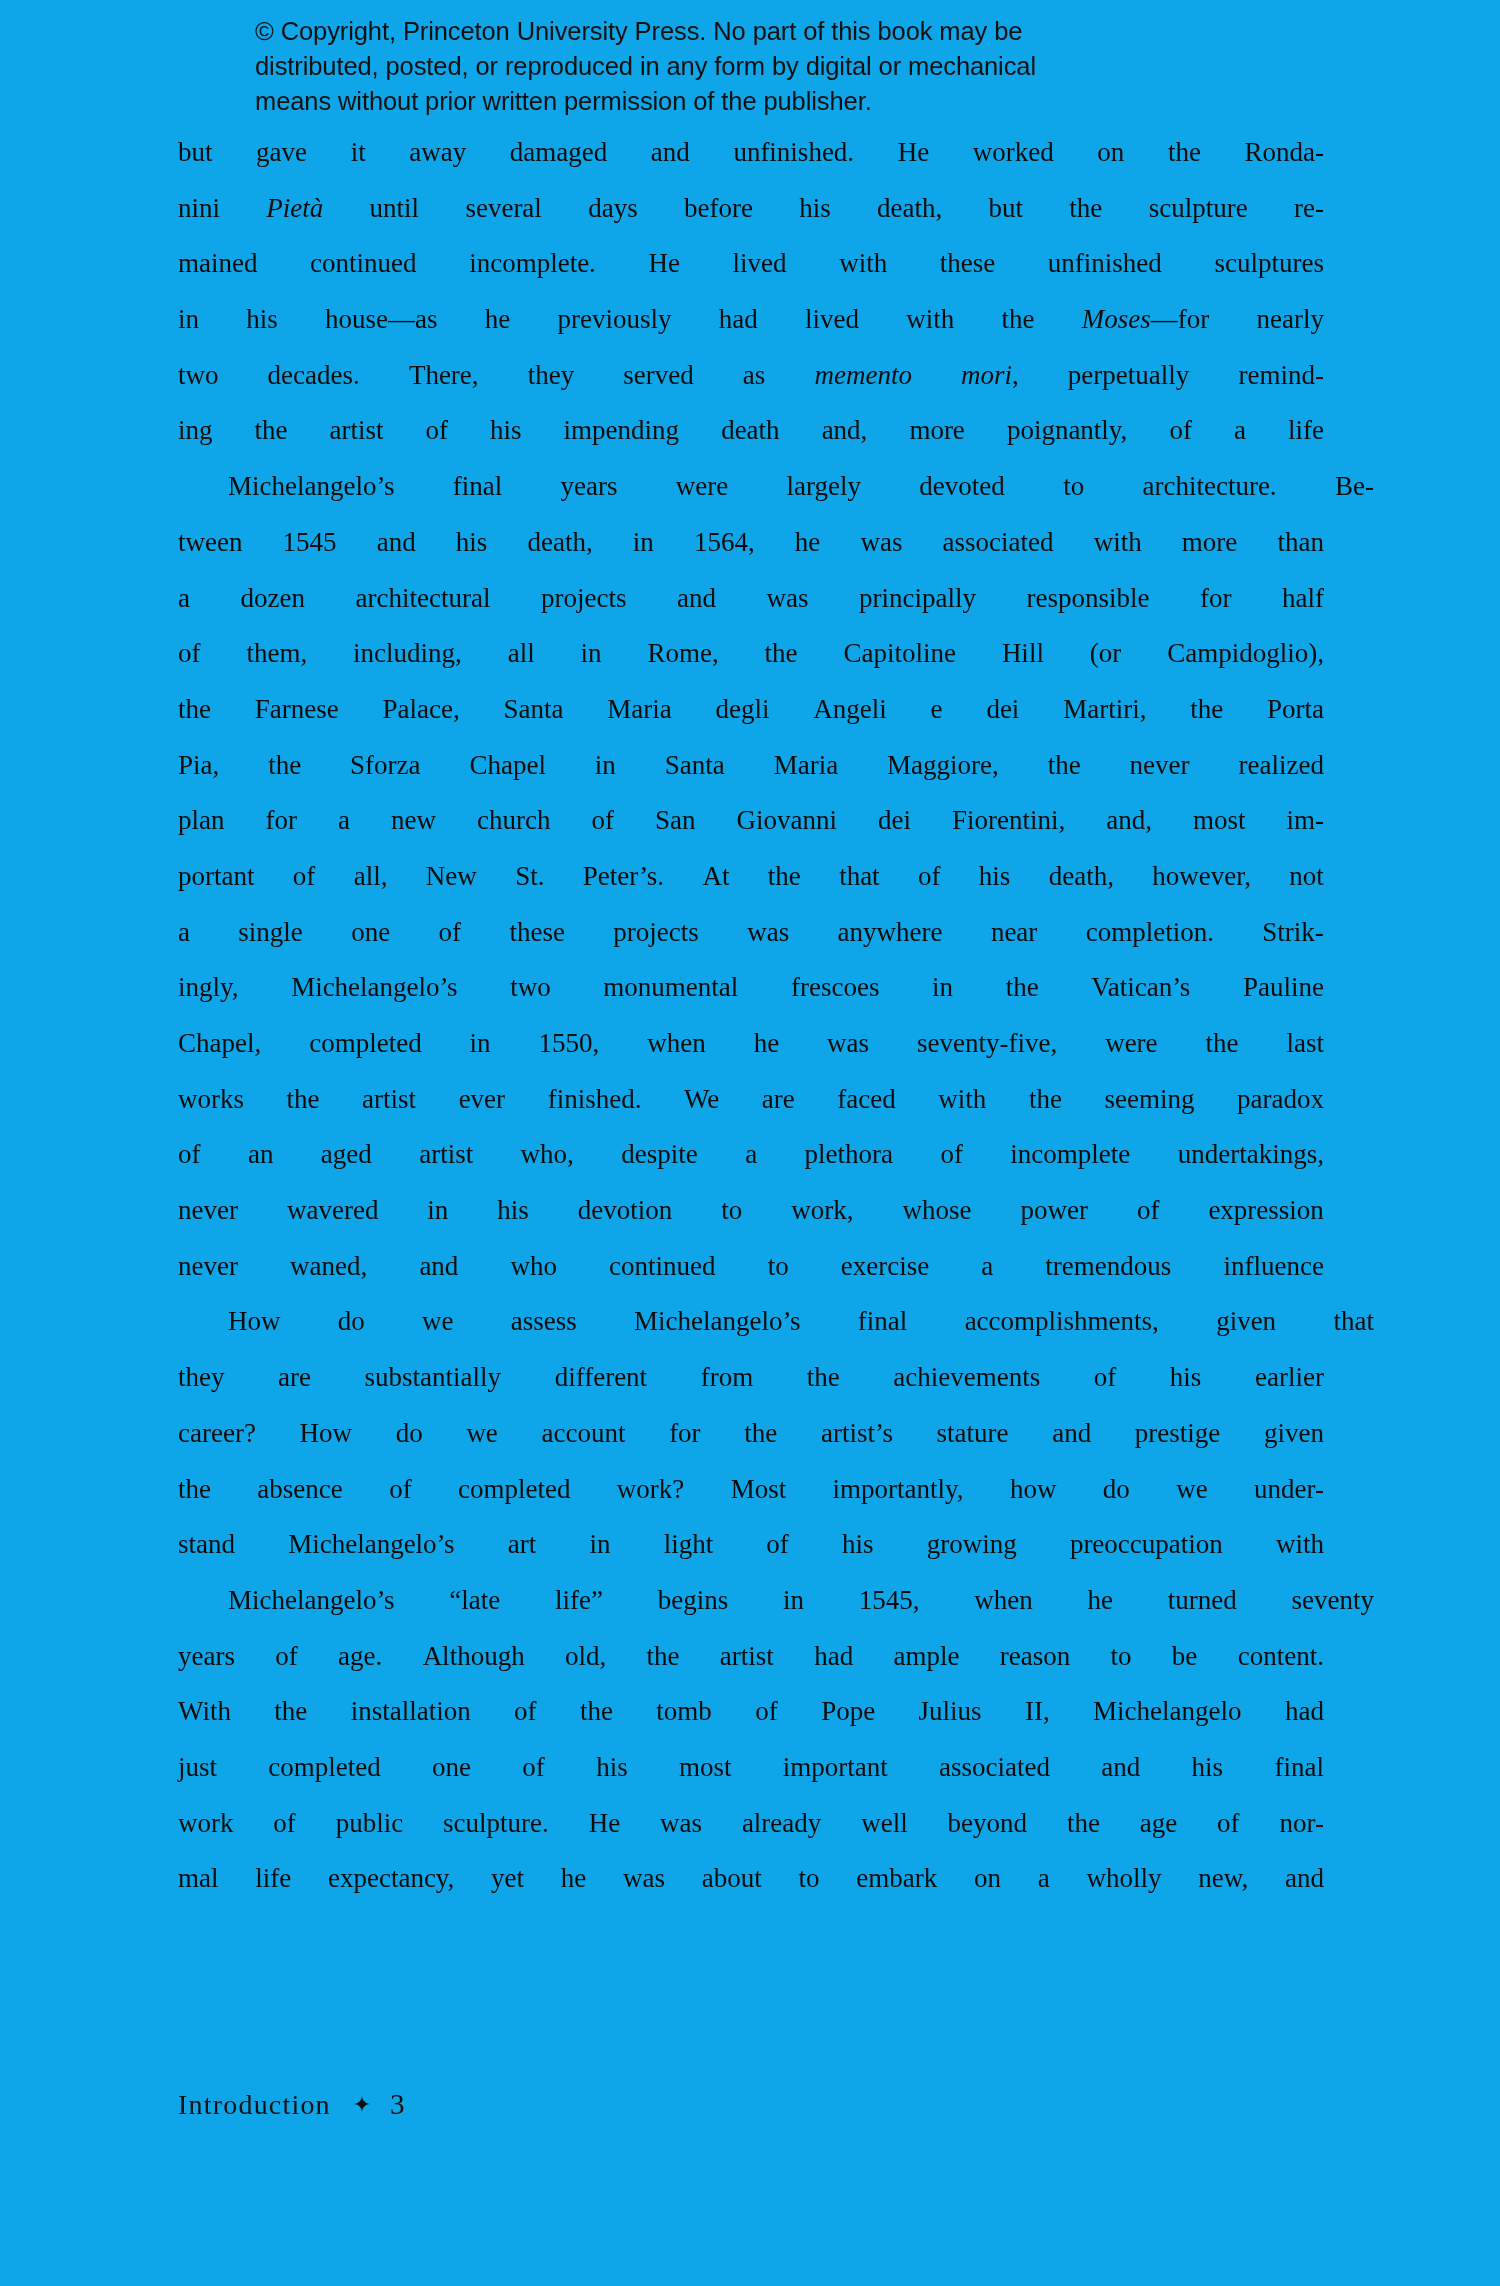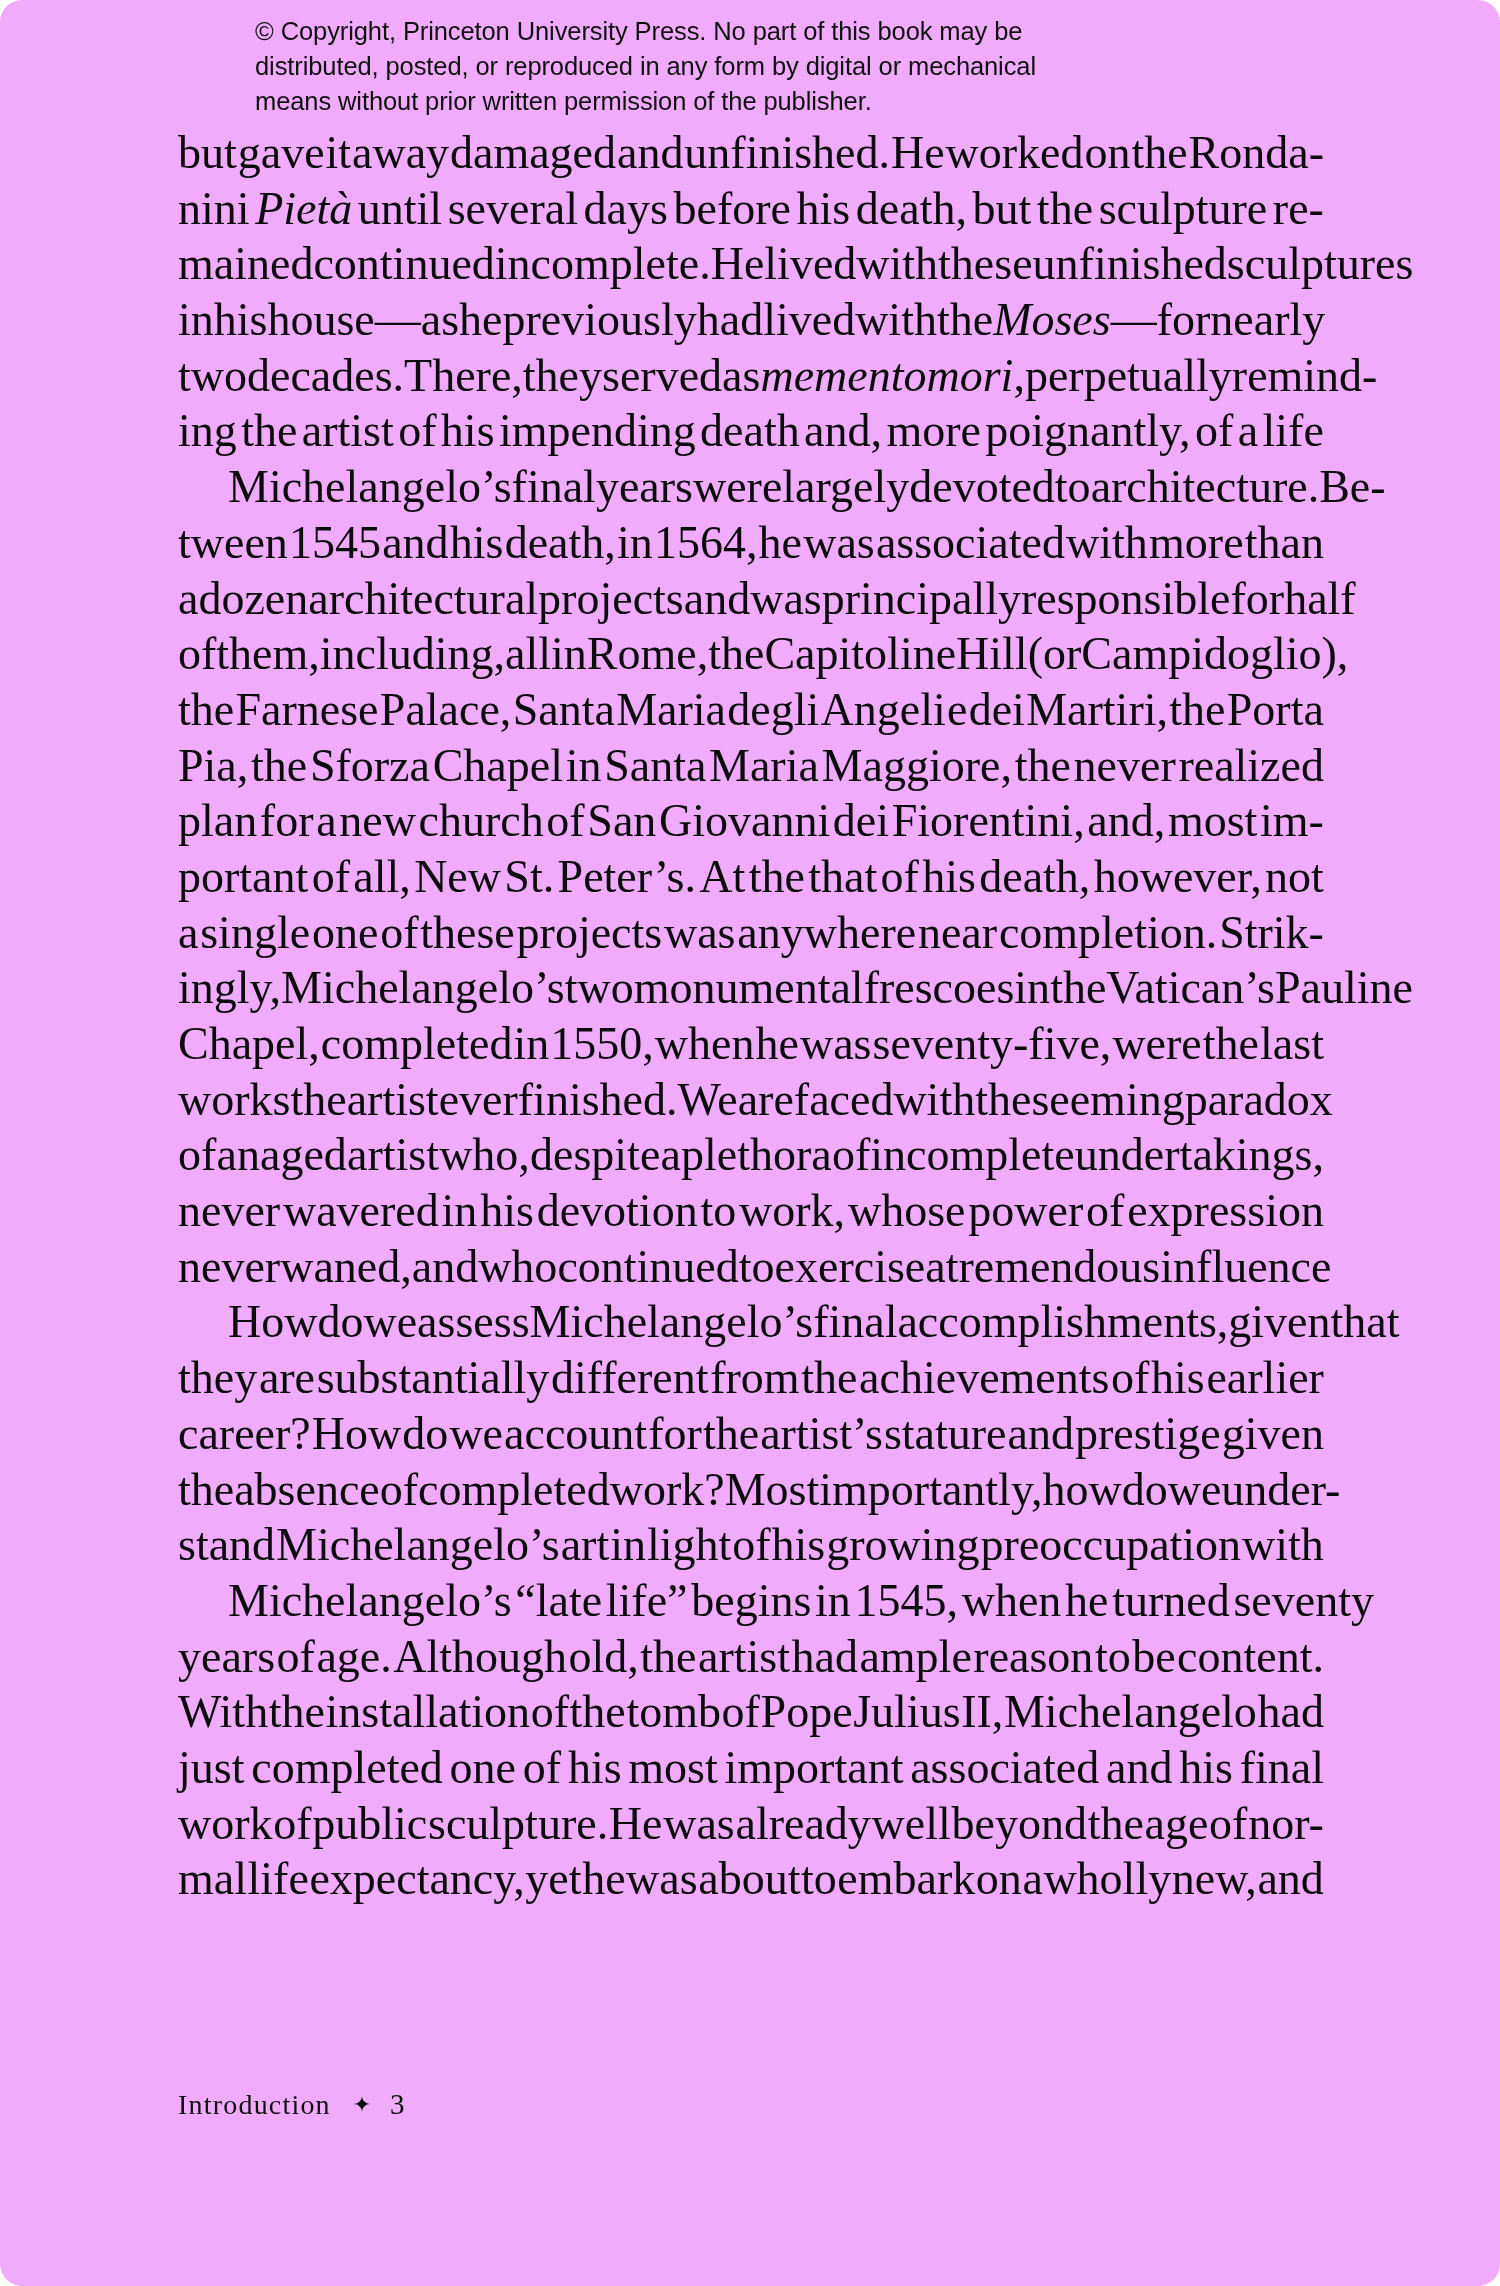--- a/index.html
+++ b/index.html
@@ -14,23 +14,22 @@
     font-family: "Liberation Serif", serif;
     color: #000000;
     overflow: hidden;
   }
 
   .page {
     position: absolute;
     left: 0; top: 0;
     width: 1500px;
     height: 2286px;
-    background: #f0abfc;
+    background: #0ea5e9;
     box-sizing: border-box;
-    border-radius: 22px;
   }
 
   
   .copyright-header {
     position: absolute;
     left: 255px;
     top: 14px;
     width: 1000px;
     font-family: "Liberation Sans", sans-serif;
     font-size: 25.5px;
@@ -55,21 +54,21 @@
     margin: 0;
     padding: 0;
   }
 
   
   .tline {
     display: block;
     height: 55.7px;
     line-height: 55.7px;
     white-space: nowrap;
-    font-size: 46px;
+    font-size: 27px;
   }
 
   
   .tline.just {
     display: flex;
     justify-content: space-between;
     width: 100%;
   }
   .tline.just > span { display: inline-block; white-space: pre; }
 

